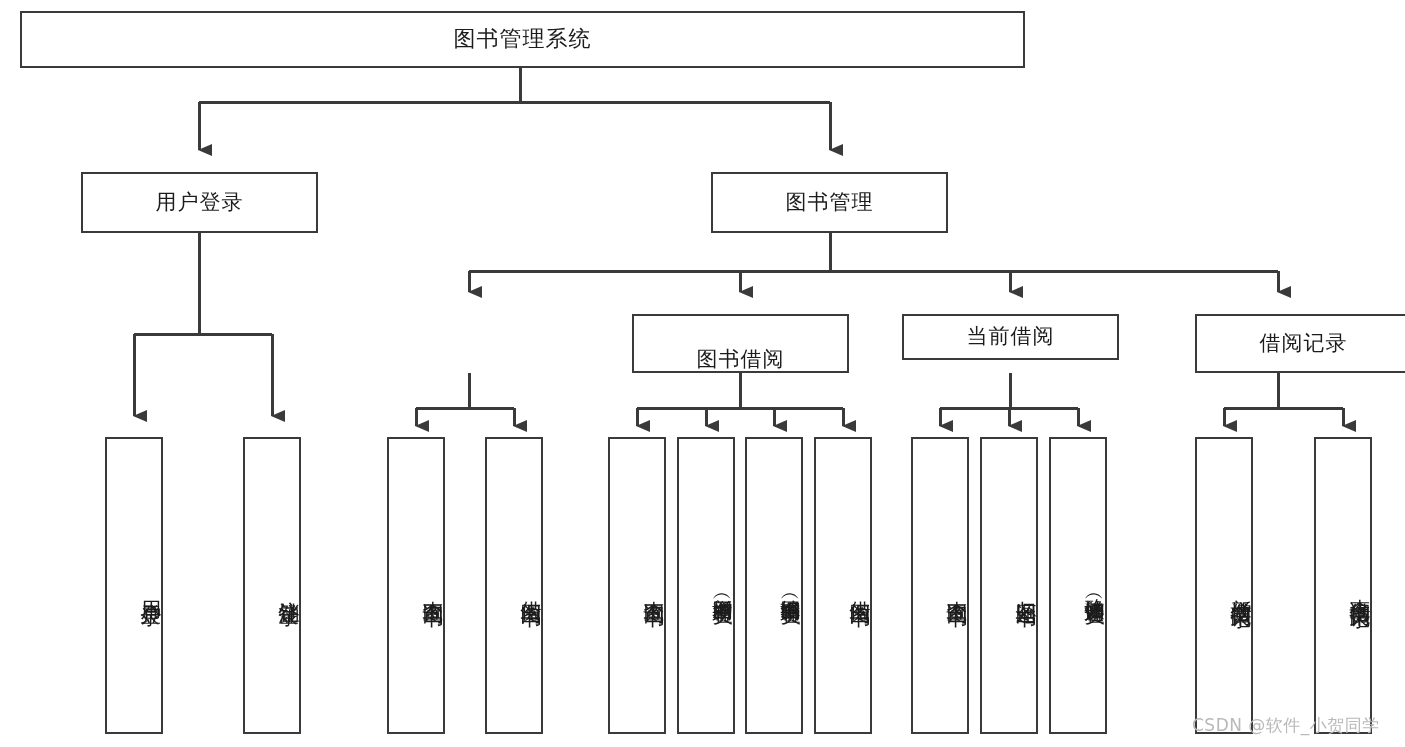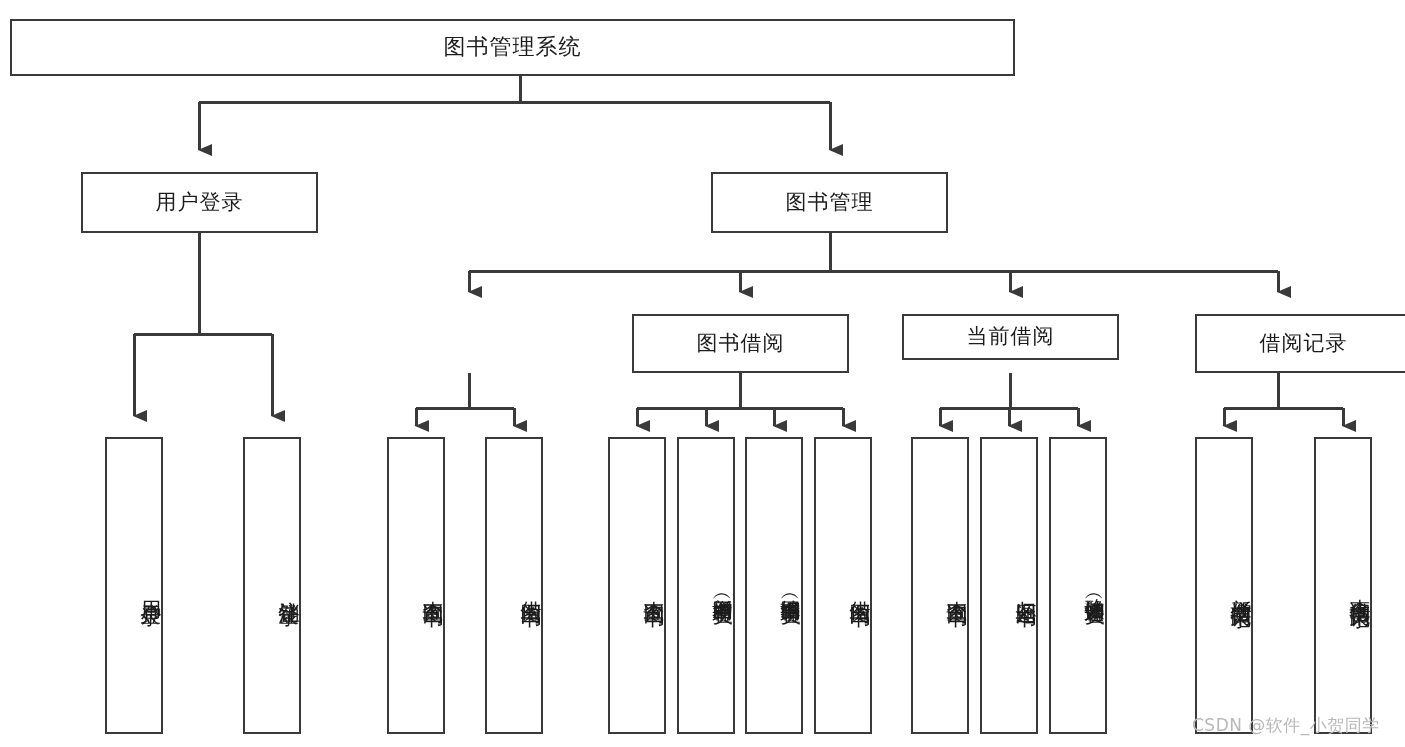--- a/index.html
+++ b/index.html
@@ -116,32 +116,32 @@
       <path d="M1009,408 L1009,426" marker-end="url(#arrow)"></path>
       <path d="M1078,408 L1078,426" marker-end="url(#arrow)"></path>
 
       <path d="M1278,373 L1278,408"></path>
       <path d="M1224,408 L1343,408"></path>
       <path d="M1224,408 L1224,426" marker-end="url(#arrow)"></path>
       <path d="M1343,408 L1343,426" marker-end="url(#arrow)"></path>
     </g>
   </svg>
 
-  <div class="node node-h title" style="left:10px; top:11px; width:1005px; height:57px;margin-top:8px;">
+  <div class="node node-h title" style="left:20px; top:11px; width:1005px; height:57px;">
     <span>图书管理系统</span>
   </div>
 
   <div class="node node-h" style="left:81px; top:172px; width:237px; height:61px;">
     <span>用户登录</span>
   </div>
   <div class="node node-h" style="left:711px; top:172px; width:237px; height:61px;">
     <span>图书管理</span>
   </div>
 
-  <div class="node node-h" style="left:632px; top:314px; width:217px; height:59px;">
+  <div class="node node-h" style="left:632px; top:314px; width:217px; height:59px;align-items:flex-end;">
     <span>图书借阅</span>
   </div>
   <div class="node node-h" style="left:902px; top:314px; width:217px; height:46px;">
     <span>当前借阅</span>
   </div>
   <div class="node node-h" style="left:1170px; top:314px; width:217px; height:59px;margin-left:25px;">
     <span>借阅记录</span>
   </div>
 
   <div class="node node-v" style="left:105px; top:437px; width:58px; height:297px;">

